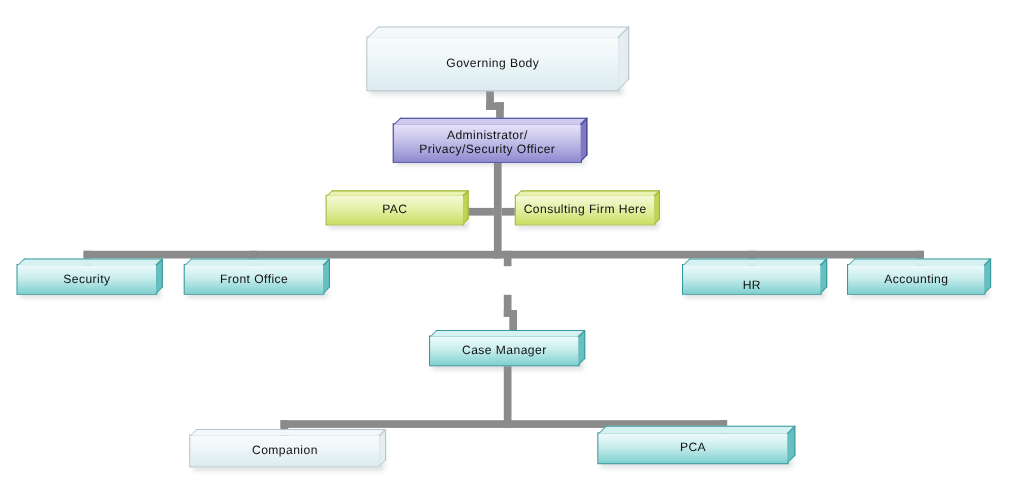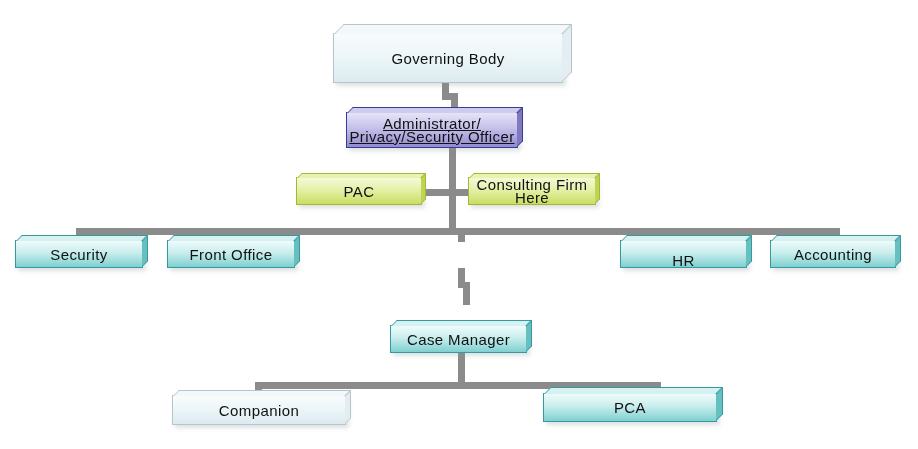--- a/index.html
+++ b/index.html
@@ -30,21 +30,21 @@
   #c-bottom  { left:255px; top:382px; width:406px;height:7px;  }
   #c-stub-co { left:255px; top:382px; width:7px;  height:14px; }
   #c-stub-pc { left:654px; top:382px; width:7px;  height:12px; }
 
   
   .node {
     position:absolute; z-index:2; box-sizing:border-box;
     border:1px solid var(--bd);
     background:linear-gradient(180deg, var(--g1) 0%, var(--g2) 45%, var(--g3) 100%);
     display:flex; align-items:center; justify-content:center; text-align:center;
-    font-size:15px; letter-spacing:.4px; line-height:13px;
+    font-size:11px; letter-spacing:.4px; line-height:13px;
     box-shadow:3px 3px 4px rgba(140,150,155,.28);
   }
   .node::before { 
     content:""; position:absolute; left:0; top:calc(-1 * var(--d)); width:100%;
     height:var(--d); box-sizing:border-box; background:var(--top);
     border:1px solid var(--bd); border-bottom:none;
     transform:skewX(-45deg); transform-origin:0 100%;
   }
   .node::after { 
     content:""; position:absolute; left:100%; top:0; width:var(--d); height:100%;
@@ -53,29 +53,29 @@
     transform:skewY(-45deg); transform-origin:0 0;
   }
   .lbl { position:relative; z-index:3; }
 
   .style-light  { --bd:#b7c5cb; --g1:#f8fcfc; --g2:#edf6f8; --g3:#dcebf0; --top:#f3f9fa; --side:#e4eef2; }
   .style-purple { --bd:#3a3a97; --g1:#e6e3f8; --g2:#c4c0e9; --g3:#908ad0; --top:#cfcbee; --side:#8079c0; }
   .style-green  { --bd:#a0b834; --g1:#f5f9d6; --g2:#e5f0a9; --g3:#cadd62; --top:#eaf2b2; --side:#bfd452; }
   .style-teal   { --bd:#36999e; --g1:#effbfb; --g2:#c9eded; --g3:#7fd0d0; --top:#d6f1f1; --side:#66c0c0; }
 
   #n-governing  { left:333px; top:33px;  width:230px; height:50px; --d:10px; }
-  #n-admin      { left:346px; top:112px; width:172px; height:36px;text-decoration:underline; --d:6px; }
+  #n-admin      { left:357px; top:112px; width:172px; height:36px; --d:6px; }
   #n-pac        { left:296px; top:177px; width:126px; height:28px; --d:5px; }
   #n-consulting { left:468px; top:177px; width:128px; height:28px; --d:5px; }
   #n-marketing  { left:15px;  top:240px; width:128px; height:28px; --d:6px; }
   #n-front      { left:167px; top:240px; width:128px; height:28px; --d:6px; }
   #n-pas        { left:397px; top:240px; width:128px; height:28px; --d:6px; }
   #n-hr         { left:620px; top:240px; width:127px; height:28px;align-items:flex-end; --d:6px; }
   #n-accounting { left:770px; top:240px; width:126px; height:28px; --d:6px; }
-  #n-case       { left:390px; top:305px; width:137px; height:28px;margin-top:20px; --d:6px; }
+  #n-case       { left:390px; top:305px; width:137px; height:28px; --d:6px; }
   #n-companion  { left:172px; top:395px; width:174px; height:30px; --d:6px; }
   #n-pca        { left:543px; top:393px; width:174px; height:29px; --d:7px; }
 </style>
 </head>
 <body>
 
 <div id="canvas">
 
   <div class="ln" id="c-gb-v1"></div>
   <div class="ln" id="c-gb-brg"></div>

